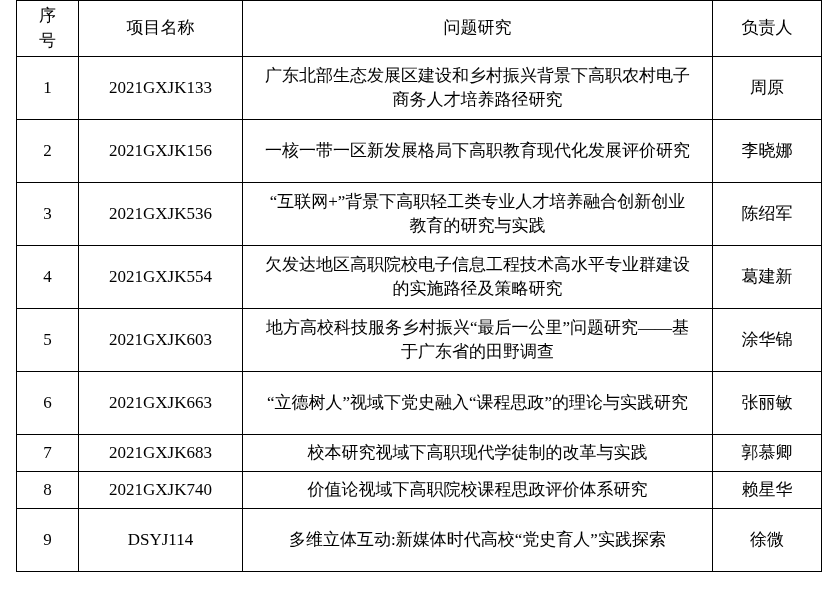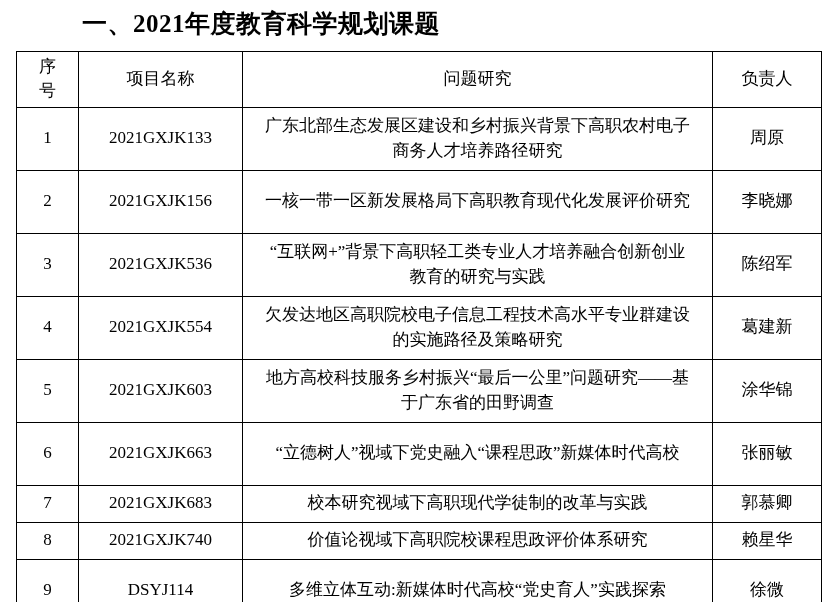--- a/index.html
+++ b/index.html
@@ -58,21 +58,20 @@
   }
   tbody tr.row-tall td { height: 56px; }
   tbody tr.row-short td { height: 30px; }
   .bold-owner { font-weight: bold; font-family: Liberation Serif, serif; }
 </style>
 </head>
 <body>
 
 <div class="page">
 
-  <div class="doc-title">一、2021年度教育科学规划课题</div>
 
   <table class="main-table">
     <colgroup>
       <col class="col-no">
       <col class="col-code">
       <col class="col-name">
       <col class="col-owner">
     </colgroup>
     <thead>
       <tr>
@@ -109,21 +108,21 @@
         </tr>
         <tr class="row-tall">
           <td>5</td>
           <td>2021GXJK603</td>
           <td class="cell-name">地方高校科技服务乡村振兴“最后一公里”问题研究——基于广东省的田野调查</td>
           <td>涂华锦</td>
         </tr>
         <tr class="row-tall">
           <td>6</td>
           <td>2021GXJK663</td>
-          <td class="cell-name">“立德树人”视域下党史融入“课程思政”新媒体时代高校</td>
+          <td class="cell-name">“立德树人”视域下党史融入“课程思政”的理论与实践研究</td>
           <td>张丽敏</td>
         </tr>
         <tr class="row-short">
           <td>7</td>
           <td>2021GXJK683</td>
           <td class="cell-name">校本研究视域下高职现代学徒制的改革与实践</td>
           <td>郭慕卿</td>
         </tr>
         <tr class="row-short">
           <td>8</td>

